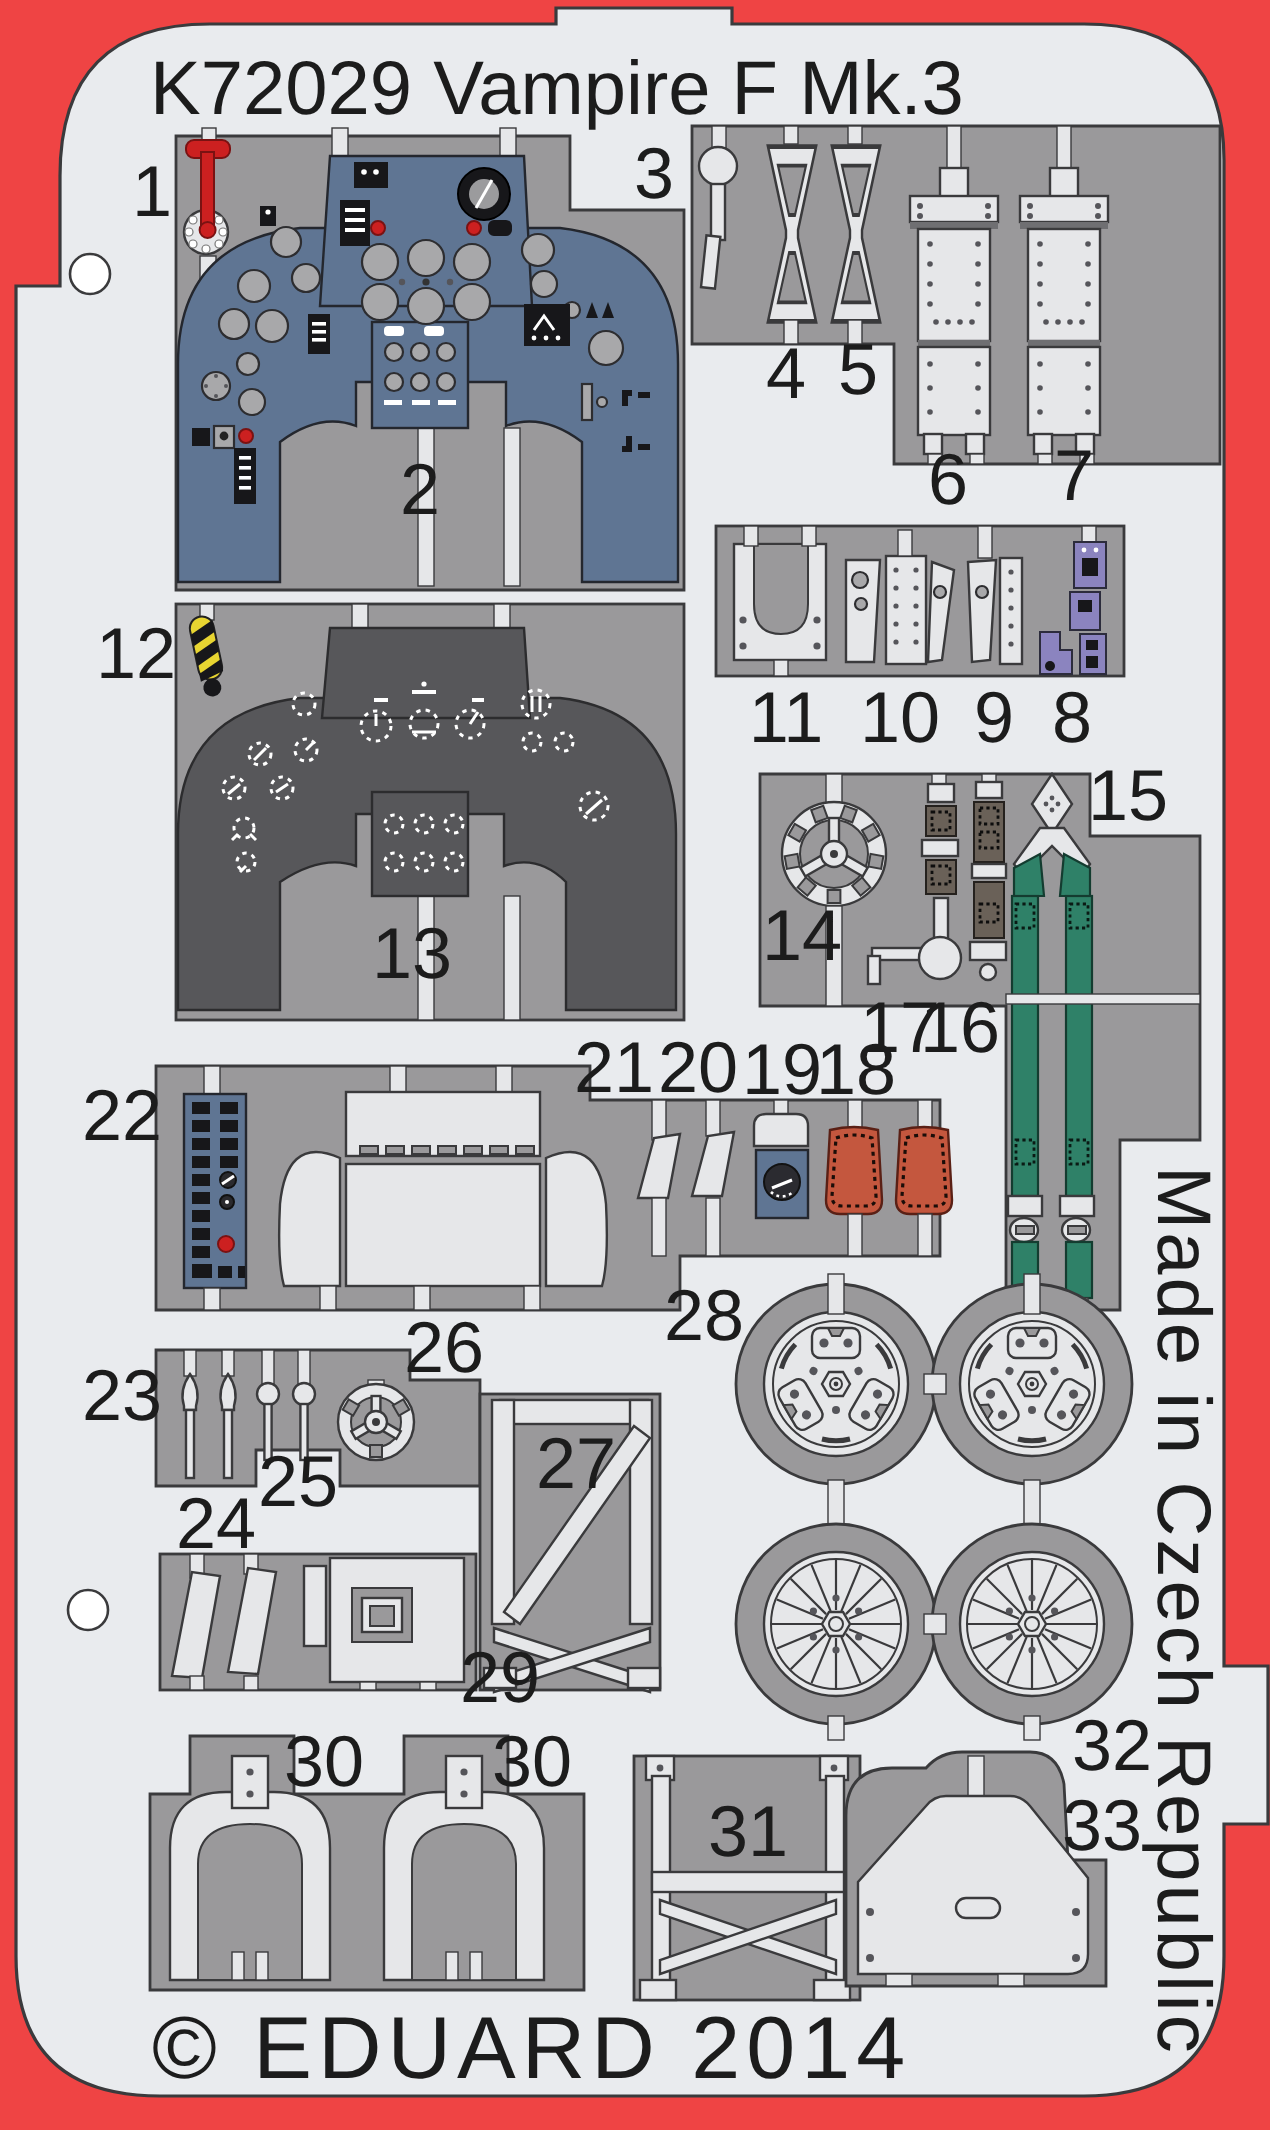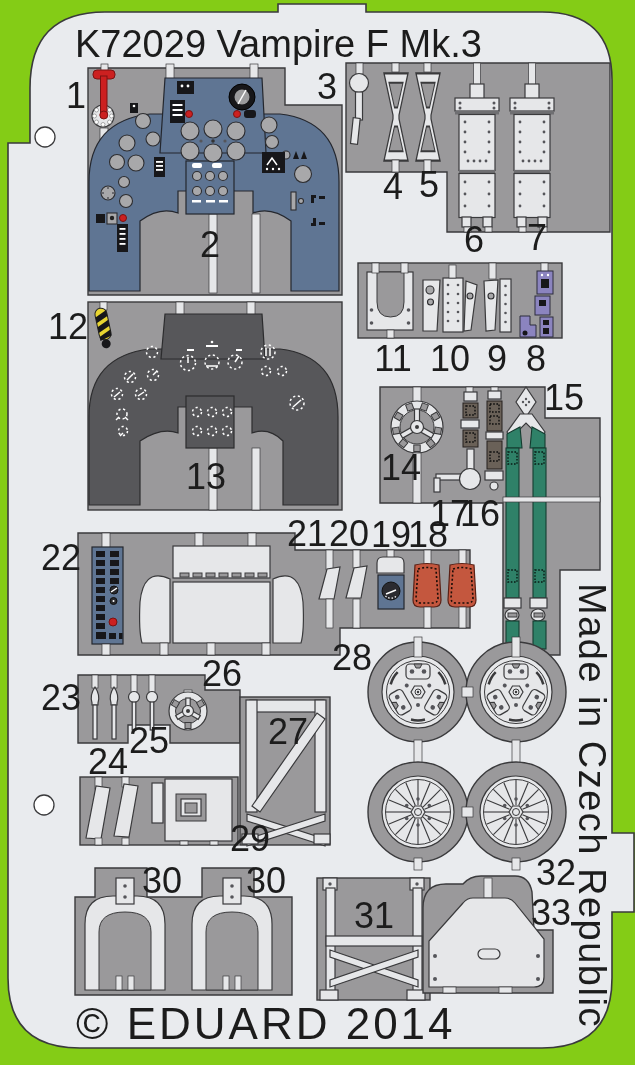--- a/index.html
+++ b/index.html
@@ -1,16 +1,16 @@
 <!DOCTYPE html>
 <html><head>
 <meta charset="utf-8">
 <style>
   html,body{margin:0;padding:0;background:#fff;}
-  .stage{position:relative;width:635px;height:1065px;background:#84cc16;overflow:hidden;
+  .stage{position:relative;width:635px;height:1065px;background:#ef4444;overflow:hidden;
          font-family:"Liberation Sans",sans-serif;}
   svg{position:absolute;left:0;top:0;}
   .rg{fill:#9a999b;stroke:#3a3a3c;stroke-width:1.4;}
   .pt{fill:#e6e7e9;stroke:#3a3a3c;stroke-width:1.2;}
   .tb{fill:#e6e7e9;stroke:#3a3a3c;stroke-width:.7;}
   .dl{fill:#a8a8aa;stroke:#2d2d30;stroke-width:1.1;}
   .bk{fill:#17171a;}
   .wt{fill:#ffffff;}
   .bl{fill:#5f7593;stroke:#24272e;stroke-width:1.2;}
   .ch{fill:#57575a;stroke:#2c2c2e;stroke-width:1.2;}

